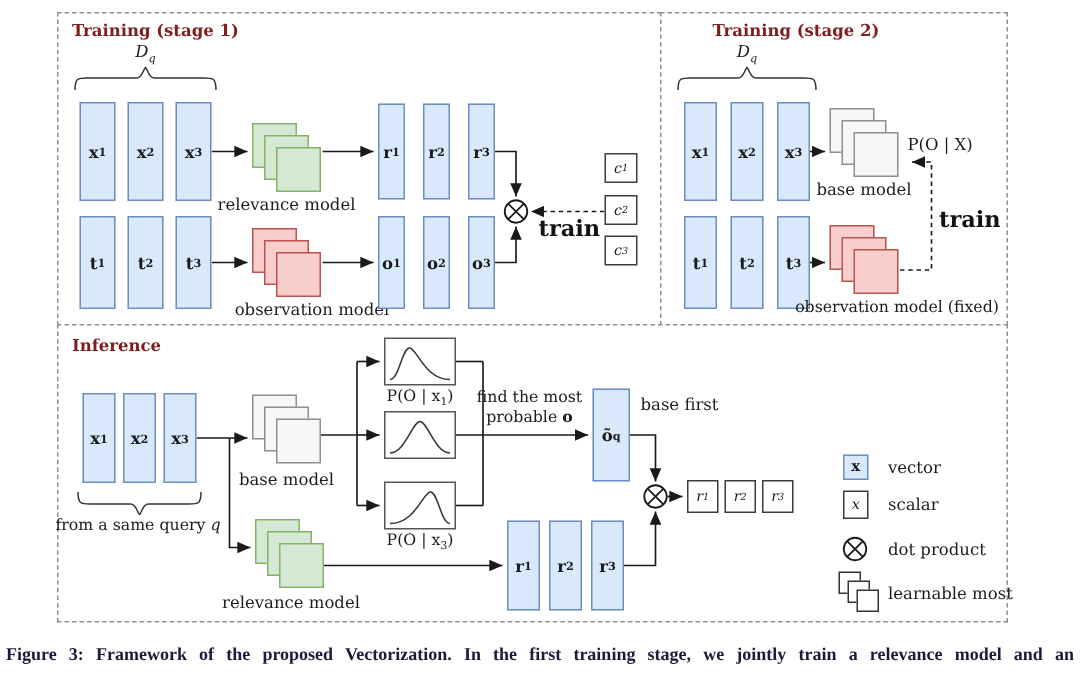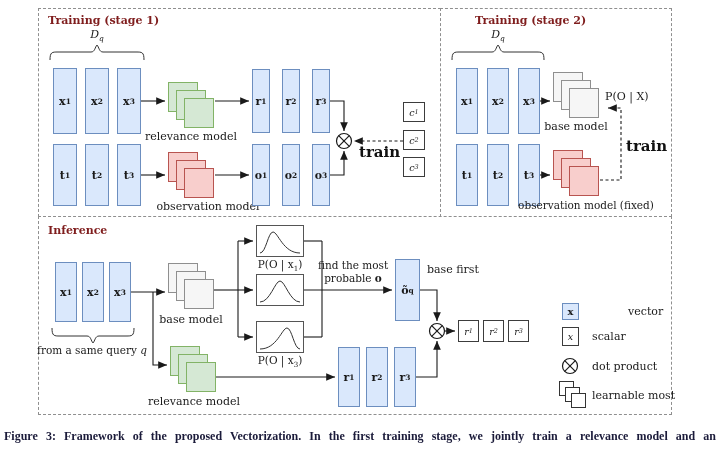--- a/index.html
+++ b/index.html
@@ -229,21 +229,21 @@
     <i></i>
   </div>
 <div class="lbl lblc" style="left:576px;top:120px;">base model</div>
 <div class="lbl" style="left:605px;top:90px;">P(O | X)</div>
 
 <div class="stack red" style="left:553px;top:150px;width:46px;height:46px;">
     <i></i>
     <i></i>
     <i></i>
   </div>
-<div class="lbl lblc" style="left:580px;top:199px;font-size:10.5px;padding-left:12px;">observation model (fixed)</div>
+<div class="lbl lblc" style="left:592px;top:199px;font-size:10.5px;padding-left:12px;">observation model (fixed)</div>
 
 <div class="train" style="left:626px;top:137px;">train</div>
 
 <div class="title" style="left:48px;top:224px;">Inference</div>
 
 <div class="vec" style="left:55px;top:262px;width:22px;height:60px;">
     <span>x</span>
     <sub>1</sub>
   </div>
 <div class="vec" style="left:82px;top:262px;width:22px;height:60px;">
@@ -323,21 +323,21 @@
 <div class="sq" style="left:483px;top:320px;width:21px;height:22px;">
     <span>r</span>
     <sub>2</sub>
   </div>
 <div class="sq" style="left:508px;top:320px;width:21px;height:22px;">
     <span>r</span>
     <sub>3</sub>
   </div>
 
 <div class="vsq" style="left:562px;top:303px;width:17px;height:17px;">x</div>
-<div class="lbl" style="left:628px;top:305px;">vector</div>
+<div class="lbl" style="left:592px;top:305px;">vector</div>
 
 <div class="sq" style="left:562px;top:327px;width:17px;height:19px;">x</div>
 <div class="lbl" style="left:592px;top:330px;">scalar</div>
 
 <div class="lbl" style="left:592px;top:360px;text-align:center;">dot product</div>
 
 <div class="stack small" style="left:559px;top:381px;width:27px;height:27px;">
     <i></i>
     <i></i>
     <i></i>

